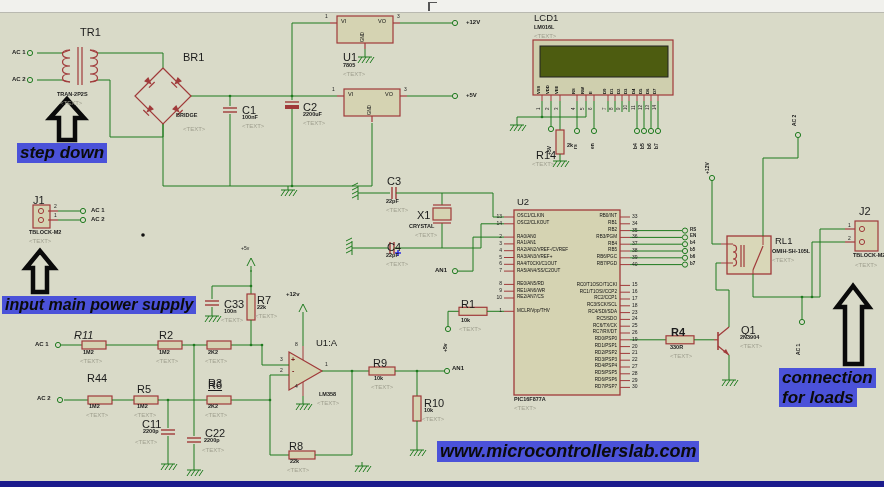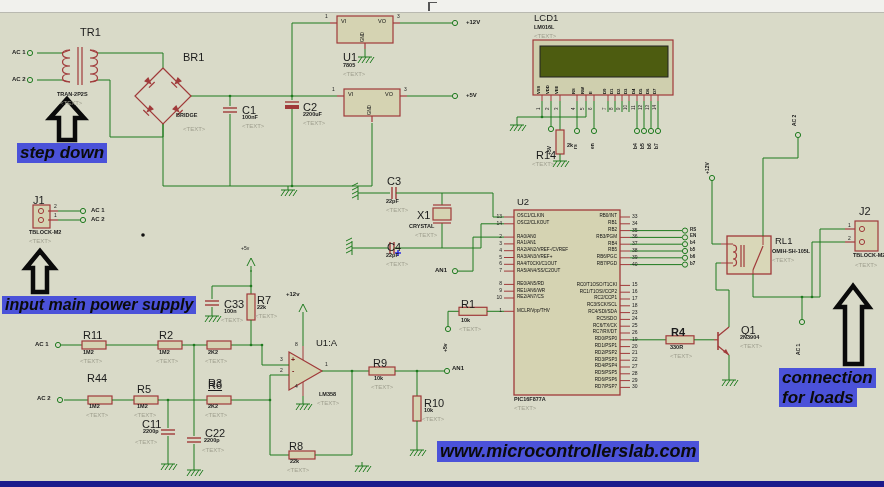--- a/index.html
+++ b/index.html
@@ -591,21 +591,21 @@
       <div class="lbl net" style="left: 452px; top: 365px;">AN1</div>
       <div class="lbl pin" style="left: 280px; top: 357px;">3</div>
       <div class="lbl pin" style="left: 280px; top: 368px;">2</div>
       <div class="lbl pin" style="left: 325px; top: 362px;">1</div>
       <div class="lbl pin" style="left: 295px; top: 342px;">8</div>
       <div class="lbl pin" style="left: 295px; top: 384px;">4</div>
       <div class="lbl sign" style="left: 291px; top: 356px;">+</div>
       <div class="lbl sign" style="left: 292px; top: 367px;">-</div>
       <div class="lbl net" style="left: 35px; top: 341px;">AC 1</div>
       <div class="lbl net" style="left: 37px; top: 395px;">AC 2</div>
-      <div class="lbl ref" style="left: 83px; top: 330px;">R11</div>
+      <div class="lbl ref" style="left: 74px; top: 330px; font-style: italic;">R11</div>
       <div class="lbl val" style="left: 83px; top: 350px;">1M2</div>
       <div class="lbl ph" style="left: 80px; top: 358px;">&lt;TEXT&gt;</div>
       <div class="lbl ref" style="left: 159px; top: 330px;">R2</div>
       <div class="lbl val" style="left: 159px; top: 350px;">1M2</div>
       <div class="lbl ph" style="left: 156px; top: 358px;">&lt;TEXT&gt;</div>
       <div class="lbl ref" style="left: 208px; top: 330px; margin-top: 48px;">R3</div>
       <div class="lbl val" style="left: 208px; top: 350px;">2K2</div>
       <div class="lbl ph" style="left: 205px; top: 358px;">&lt;TEXT&gt;</div>
       <div class="lbl ref" style="left: 87px; top: 373px;">R44</div>
       <div class="lbl val" style="left: 89px; top: 404px;">1M2</div>

